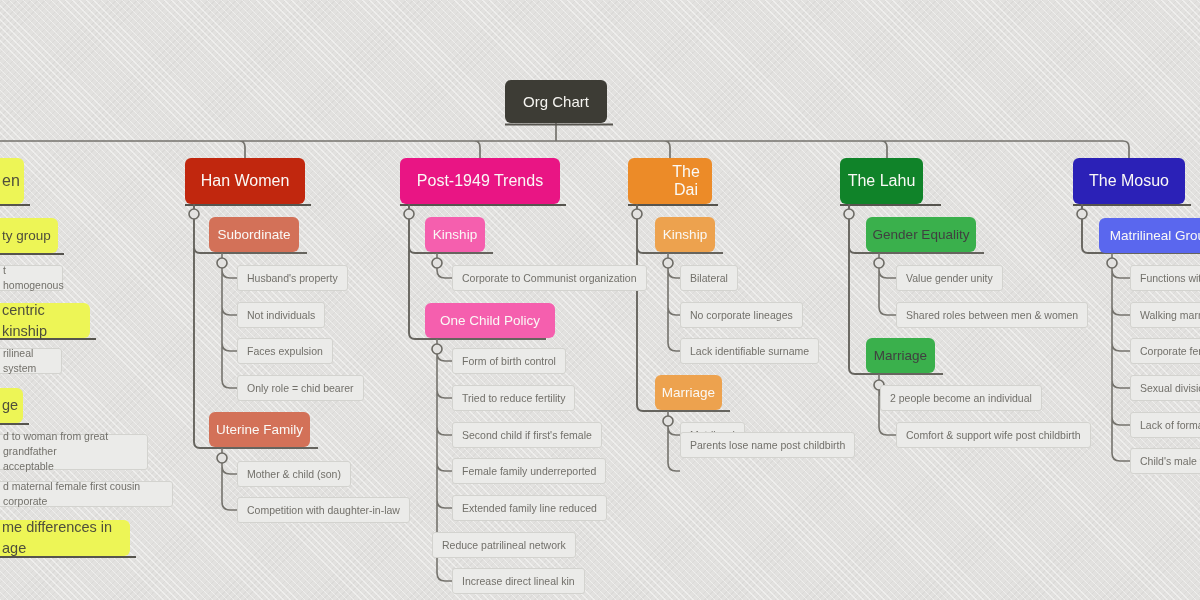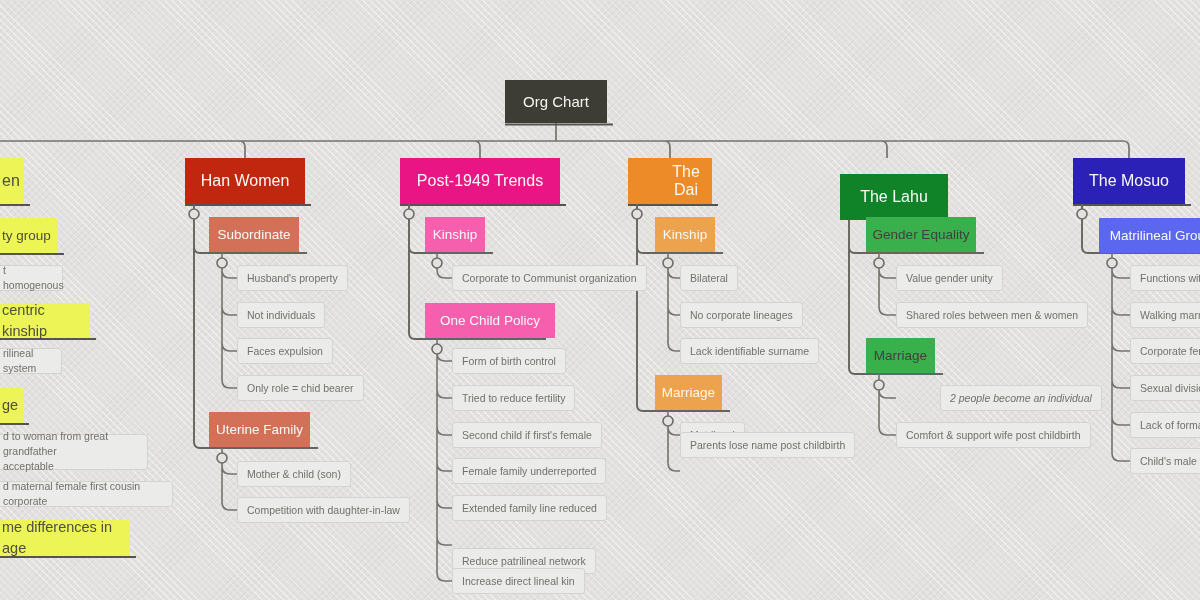--- a/index.html
+++ b/index.html
@@ -7,21 +7,21 @@
     position:relative;width:1200px;height:600px;overflow:hidden;
     background-color:#e2e1df;
     background-image:
       repeating-linear-gradient(45deg, rgba(255,255,255,0.45) 0 1px, transparent 1px 5px),
       repeating-linear-gradient(-45deg, rgba(0,0,0,0.03) 0 1px, transparent 1px 5px);
     font-family:"Liberation Sans", sans-serif;
   }
   svg.connectors{position:absolute;left:0;top:0;}
   .node{
     position:absolute;display:flex;align-items:center;justify-content:center;
-    box-sizing:border-box;border-radius:0;text-align:center;
+    box-sizing:border-box;border-radius:6px;text-align:center;
   }
   .hdr{font-size:16px;height:46px;}
   .topic{font-size:13.5px;height:35px;}
   .root{background:#3d3c35;color:#f5f4f0;font-size:15px;height:43px;}
   .c-red{background:#c1270e;color:#faf9f6;}
   .c-salmon{background:#d37158;color:#faf9f6;}
   .c-magenta{background:#e91584;color:#faf9f6;}
   .c-pink{background:#f55fae;color:#faf9f6;}
   .c-orange{background:#ec8b28;color:#faf9f6;padding-left:32px;}
   .c-ltorange{background:#eda24e;color:#faf9f6;}
@@ -187,21 +187,21 @@
     </div>
   <div class="leaf" style="left:452px;top:422px;">
       <span>Second child if first's female</span>
     </div>
   <div class="leaf" style="left:452px;top:458px;">
       <span>Female family underreported</span>
     </div>
   <div class="leaf" style="left:452px;top:495px;">
       <span>Extended family line reduced</span>
     </div>
-  <div class="leaf" style="left:452px;top:532px;margin-top:16px;">
+  <div class="leaf" style="left:432px;top:532px;">
       <span>Reduce patrilineal network</span>
     </div>
   <div class="leaf" style="left:452px;top:568px;">
       <span>Increase direct lineal kin</span>
     </div>
 
   <div class="node hdr c-orange" style="left:628px;top:158px;width:84px;">
       <span>The Dai</span>
     </div>
   <div class="node topic c-ltorange" style="left:655px;top:217px;width:60px;">
@@ -219,36 +219,36 @@
   <div class="node topic c-ltorange" style="left:655px;top:375px;width:67px;">
       <span>Marriage</span>
     </div>
   <div class="leaf" style="left:680px;top:422px;">
       <span>Matrilocal</span>
     </div>
   <div class="leaf" style="left:680px;top:432px;">
       <span>Parents lose name post childbirth</span>
     </div>
 
-  <div class="node hdr c-green" style="left:840px;top:158px;width:108px;margin-top:16px;">
+  <div class="node hdr c-green" style="left:840px;top:158px;width:83px;">
       <span>The Lahu</span>
     </div>
   <div class="node topic c-ltgreen" style="left:866px;top:217px;width:110px;">
       <span>Gender Equality</span>
     </div>
   <div class="leaf" style="left:896px;top:265px;">
       <span>Value gender unity</span>
     </div>
   <div class="leaf" style="left:896px;top:302px;">
       <span>Shared roles between men &amp; women</span>
     </div>
   <div class="node topic c-ltgreen" style="left:866px;top:338px;width:69px;">
       <span>Marriage</span>
     </div>
-  <div class="leaf" style="left:940px;top:385px;font-style:italic;">
+  <div class="leaf" style="left:880px;top:385px;">
       <span>2 people become an individual</span>
     </div>
   <div class="leaf" style="left:896px;top:422px;">
       <span>Comfort &amp; support wife post childbirth</span>
     </div>
 
   <div class="node hdr c-blue" style="left:1073px;top:158px;width:112px;">
       <span>The Mosuo</span>
     </div>
   <div class="node topic c-ltblue" style="left:1099px;top:218px;width:131px;">

